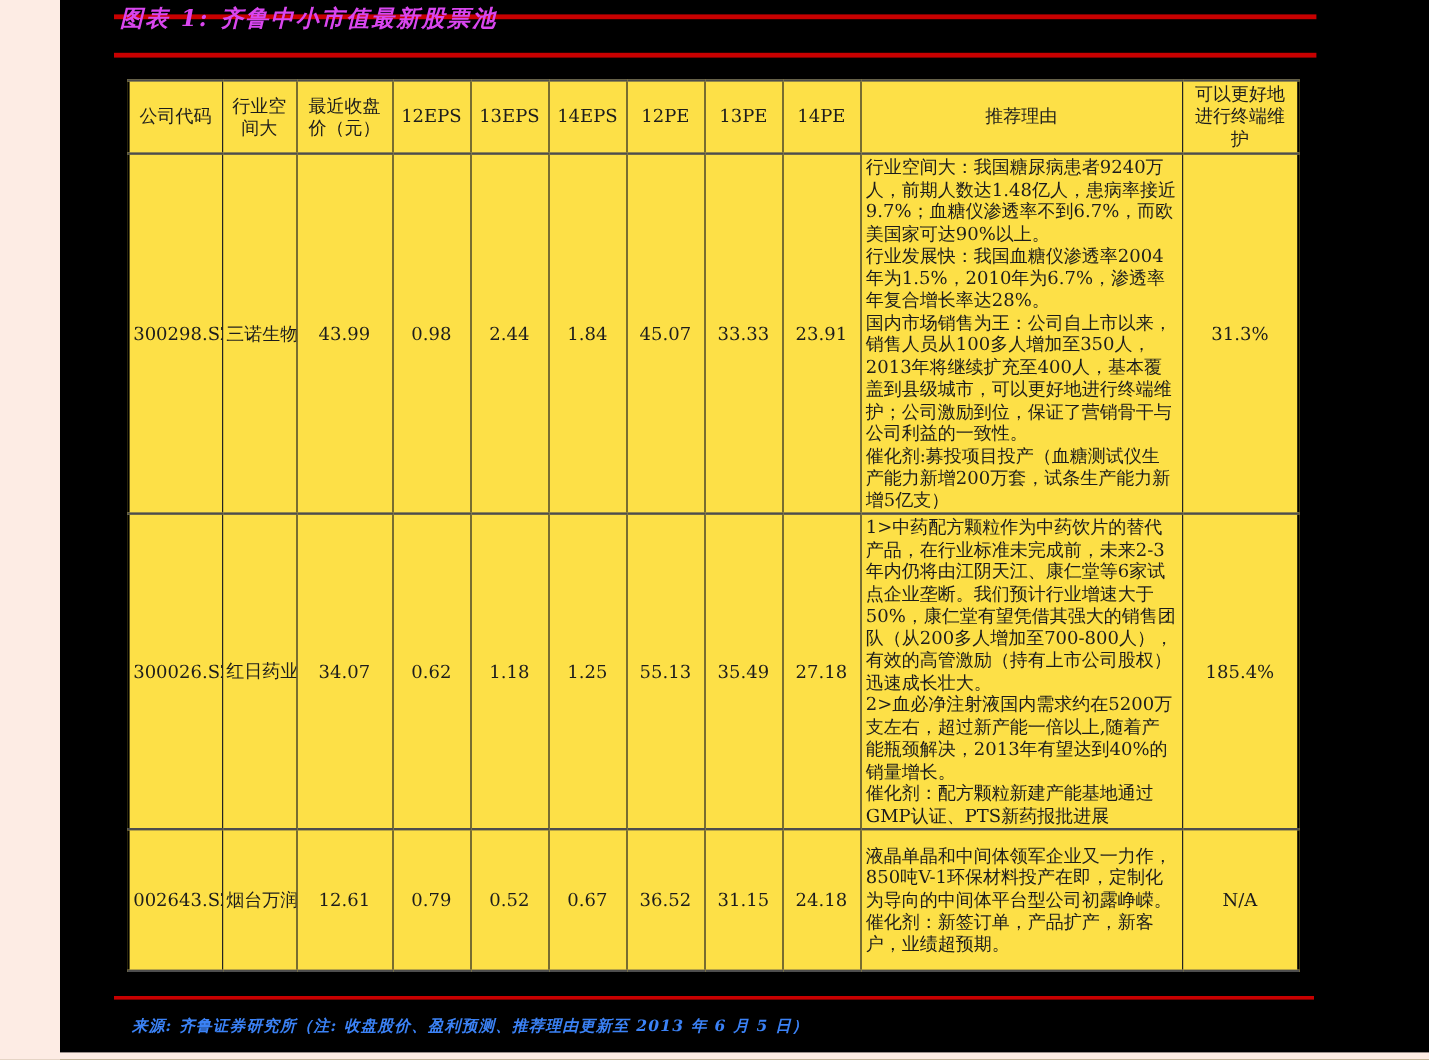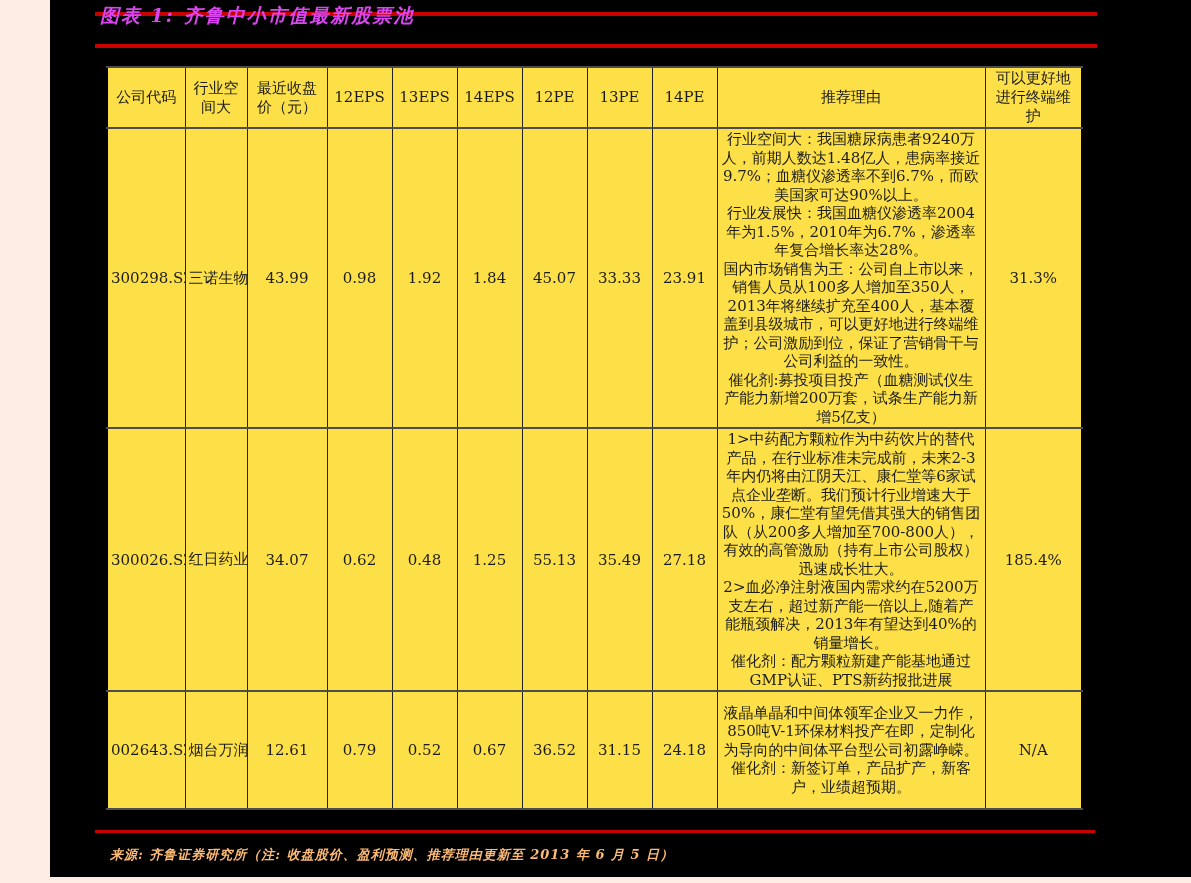--- a/index.html
+++ b/index.html
@@ -24,21 +24,21 @@
   .redline.bottom { left:95px; top:830px; width:1000px; height:3px; }
   .chart-title {
     position:absolute; left:100px; top:3px;
     color:#d946ef;
     font-style:italic; font-weight:bold;
     font-size:19px; letter-spacing:2px;
     white-space:nowrap;
   }
   .source-note {
     position:absolute; left:110px; top:846px;
-    color:#fdba74;
+    color:#3b82f6;
     font-style:italic; font-weight:bold;
     font-size:13px; letter-spacing:1px;
     white-space:nowrap;
   }
   table.stock-pool {
     position:absolute; left:106px; top:66px;
     width:976px;
     border-collapse:collapse;
     table-layout:fixed;
     background:#fde047;
@@ -59,21 +59,21 @@
     text-align:center;
     vertical-align:middle;
     line-height:19px;
   }
   .stock-pool td.c {
     text-align:center;
     vertical-align:middle;
     white-space:nowrap;
   }
   .stock-pool td.reason {
-    text-align:center;
+    text-align:left;
     vertical-align:middle;
     line-height:18.5px;
     padding:1px 4px;
   }
   .stock-pool td.reason p { margin:0; }
   .stock-pool td.reason p.catalyst { font-weight:normal; }
   tr.hdr   { height:61px; }
   tr.row-0 { height:300px; }
   tr.row-1 { height:263px; }
   tr.row-2 { height:118px; }
@@ -116,39 +116,39 @@
       <th>推荐理由</th>
       <th>可以更好地进行终端维护</th>
     </tr>
   </thead>
   <tbody>
     <tr class="row-0">
       <td class="c">300298.SZ</td>
       <td class="c">三诺生物</td>
       <td class="c">43.99</td>
       <td class="c">0.98</td>
-      <td class="c">1.92</td>
+      <td class="c">2.44</td>
       <td class="c">1.84</td>
       <td class="c">45.07</td>
       <td class="c">33.33</td>
       <td class="c">23.91</td>
       <td class="reason">
         <p>行业空间大：我国糖尿病患者9240万人，前期人数达1.48亿人，患病率接近9.7%；血糖仪渗透率不到6.7%，而欧美国家可达90%以上。</p>
         <p>行业发展快：我国血糖仪渗透率2004年为1.5%，2010年为6.7%，渗透率年复合增长率达28%。</p>
         <p>国内市场销售为王：公司自上市以来，销售人员从100多人增加至350人，2013年将继续扩充至400人，基本覆盖到县级城市，可以更好地进行终端维护；公司激励到位，保证了营销骨干与公司利益的一致性。</p>
         <p class="catalyst">催化剂:募投项目投产（血糖测试仪生产能力新增200万套，试条生产能力新增5亿支）</p>
       </td>
       <td class="c">31.3%</td>
     </tr>
     <tr class="row-1">
       <td class="c">300026.SZ</td>
       <td class="c">红日药业</td>
       <td class="c">34.07</td>
       <td class="c">0.62</td>
-      <td class="c">0.48</td>
+      <td class="c">1.18</td>
       <td class="c">1.25</td>
       <td class="c">55.13</td>
       <td class="c">35.49</td>
       <td class="c">27.18</td>
       <td class="reason">
         <p>1&gt;中药配方颗粒作为中药饮片的替代产品，在行业标准未完成前，未来2-3年内仍将由江阴天江、康仁堂等6家试点企业垄断。我们预计行业增速大于50%，康仁堂有望凭借其强大的销售团队（从200多人增加至700-800人），有效的高管激励（持有上市公司股权）迅速成长壮大。</p>
         <p>2&gt;血必净注射液国内需求约在5200万支左右，超过新产能一倍以上,随着产能瓶颈解决，2013年有望达到40%的销量增长。</p>
         <p class="catalyst">催化剂：配方颗粒新建产能基地通过GMP认证、PTS新药报批进展</p>
       </td>
       <td class="c">185.4%</td>

